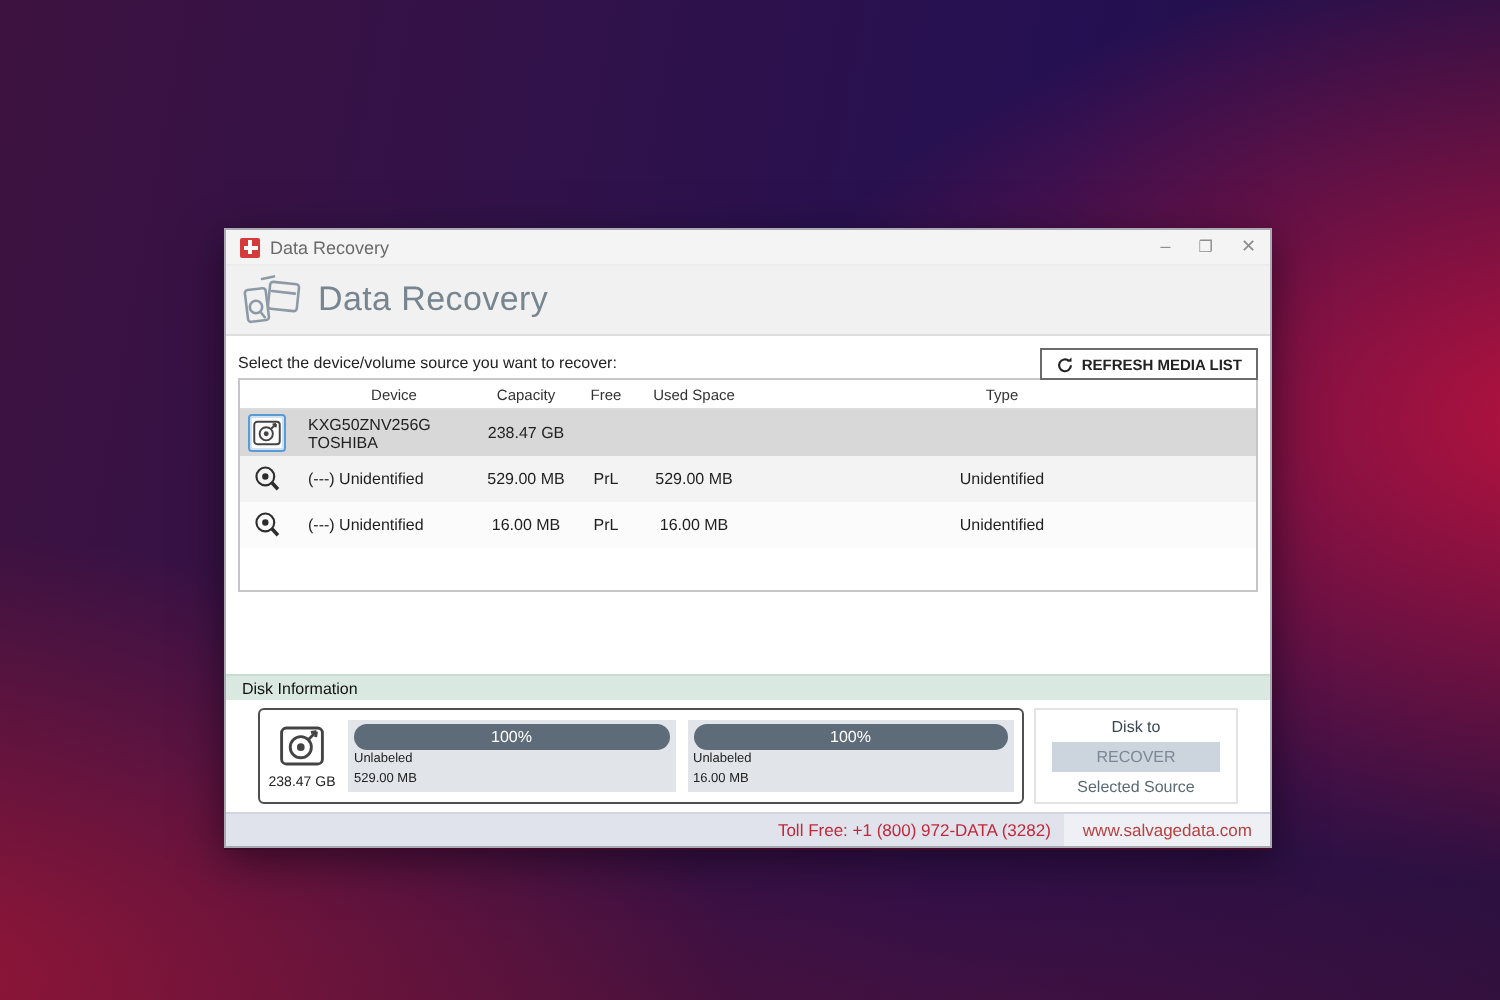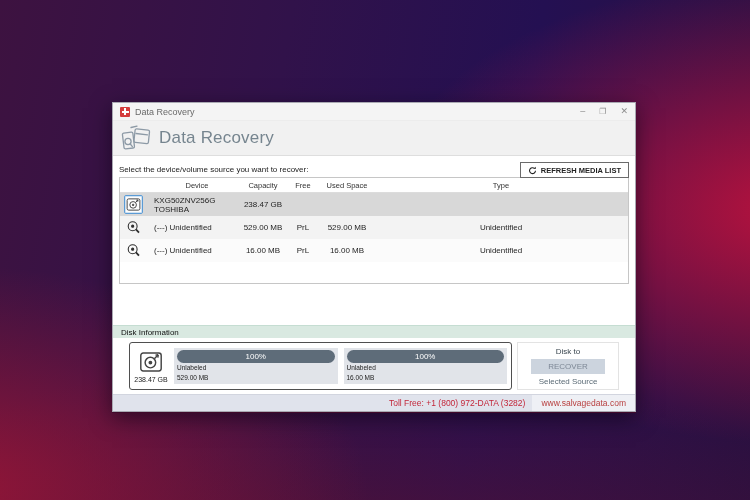--- a/index.html
+++ b/index.html
@@ -9,21 +9,21 @@
   .desktop {
     position:relative; width:750px; height:500px; overflow:hidden;
     background:
       radial-gradient(100% 85% at 106% 42%, rgba(193,18,62,.95) 0%, rgba(193,18,62,0) 55%),
       radial-gradient(95% 75% at -8% 98%, rgba(158,22,54,.9) 0%, rgba(158,22,54,0) 60%),
       radial-gradient(130% 90% at 45% 125%, rgba(94,17,46,.95) 0%, rgba(94,17,46,0) 60%),
       linear-gradient(100deg, #3d1240 0%, #31124a 35%, #241052 65%, #2b1040 100%);
   }
 
   .window {
-    position:absolute; left:112px; top:102px; width:524px; height:310px;
+    position:absolute; left:112px; top:114px; width:524px; height:310px;
     background:#fff; border:1px solid #a9a9b2;
     box-shadow:0 1px 0 #40092a, 0 6px 20px rgba(10,0,15,.55);
     display:flex; flex-direction:column;
   }
 
   
   .titlebar { height:18px; flex:0 0 18px; background:#f4f4f4; border-bottom:1px solid #ececec;
     display:flex; align-items:center; padding:0 7px; gap:5px; }
   .app-icon { width:10px; height:10px; background:#d43c3c; border-radius:1px; position:relative; flex:0 0 10px; }
   .app-icon::before { content:""; position:absolute; left:4px; top:1.5px; width:2px; height:7px; background:#fff; }
@@ -76,21 +76,21 @@
   .disk-box { flex:1; border:1px solid #4f4f4f; border-radius:3px; background:#fff;
     display:flex; align-items:center; padding:3px 4px; gap:6px; min-width:0; }
   .disk-id { display:flex; flex-direction:column; align-items:center; justify-content:center;
     font-size:7px; color:#222; flex:0 0 34px; gap:1px; }
   .partition { flex:1; background:#e1e4e9; padding:2px 3px 2px; display:flex; flex-direction:column; gap:1px; min-width:0; cursor:pointer; }
   .pbar { background:#5e6c79; border-radius:7px; height:13px; width:100%; color:#fff; font-size:8px;
     display:flex; align-items:center; justify-content:center; }
   .plabel { font-size:6.5px; color:#222; line-height:1.3; }
   .recover-panel { flex:0 0 102px; border:1px solid #e3e3e3; background:#fff;
     display:flex; flex-direction:column; align-items:center; justify-content:center; gap:3px; font-size:8px; color:#3b4750; }
-  .recover-btn { background:#ccd4de; color:#7d8896; width:74px; text-align:center; padding:3px 0;
+  .recover-btn { background:#ccd4de; color:#7d8896; width:84px; text-align:center; padding:3px 0;
     font-size:8px; cursor:pointer; }
   .sel-src { color:#5a6a75; }
 
   
   .footer { height:17px; flex:0 0 17px; background:#e0e3ec; border-top:1px solid #d2d5df;
     display:flex; align-items:center; justify-content:flex-end; font-size:8.5px; }
   .toll { color:#c3273a; padding-right:7px; }
   .site { background:#eef0f5; color:#b84040; height:100%; display:flex; align-items:center; padding:0 9px; cursor:pointer; }
 </style>
 </head>

